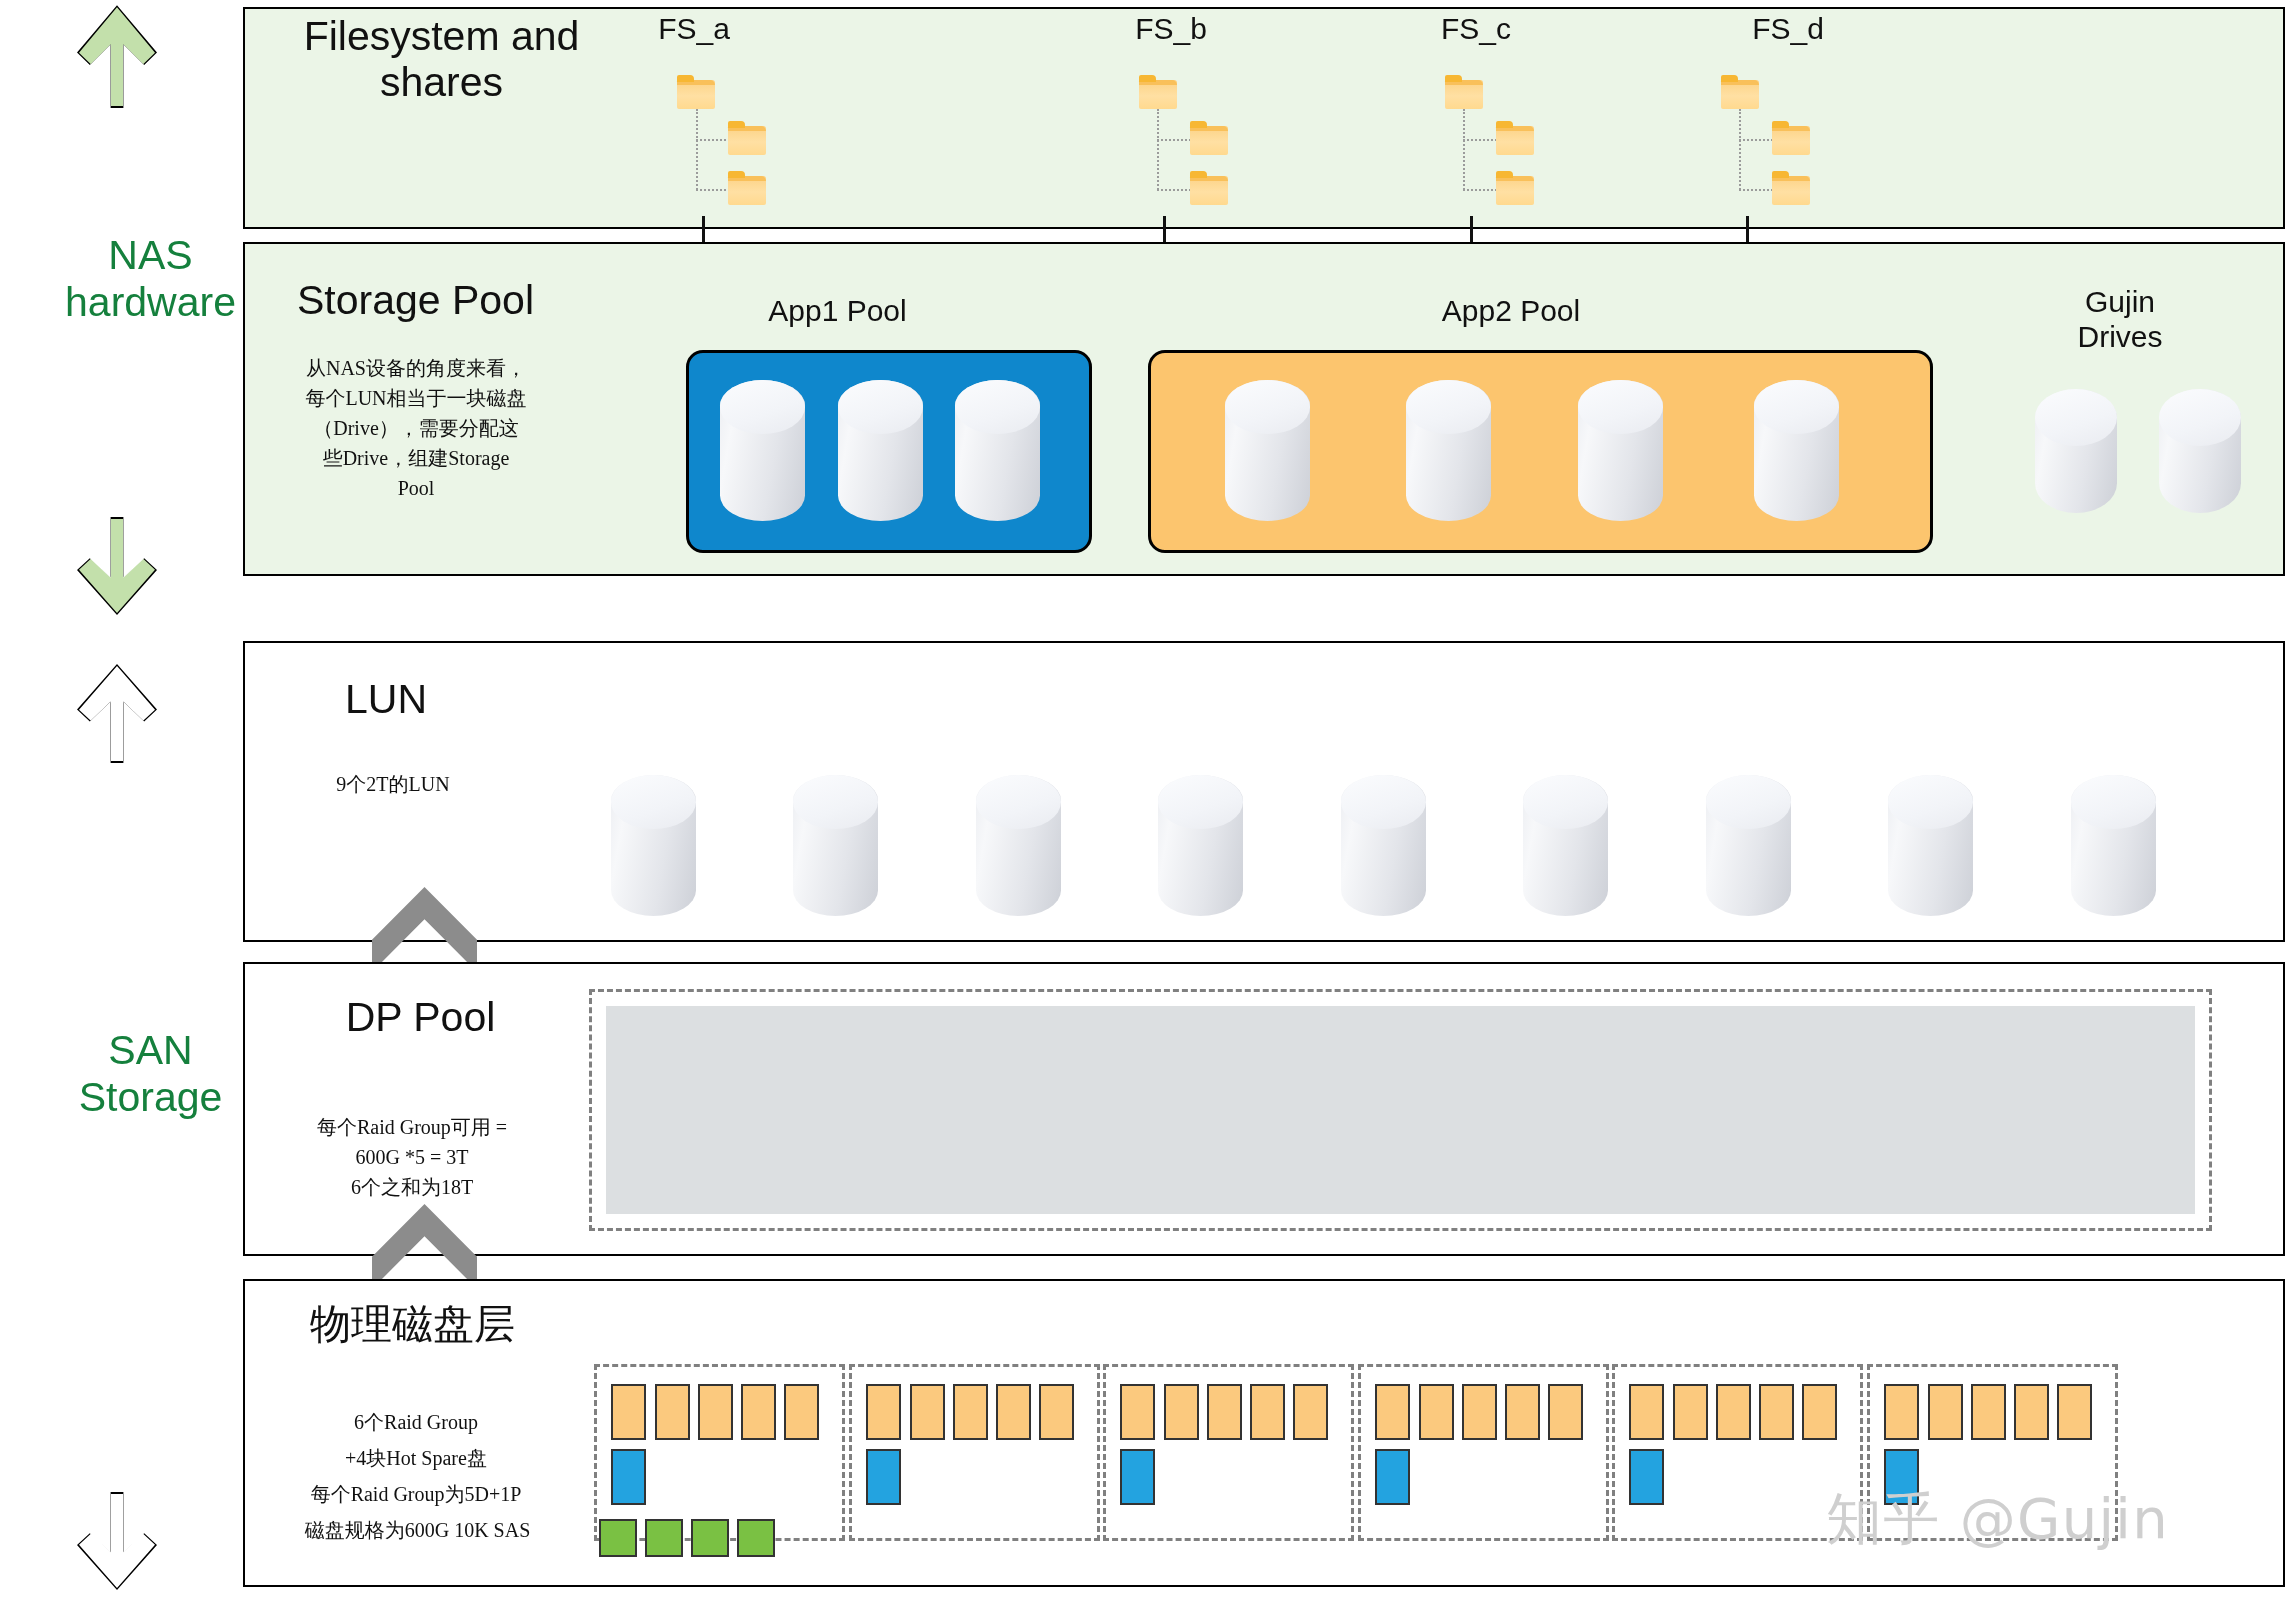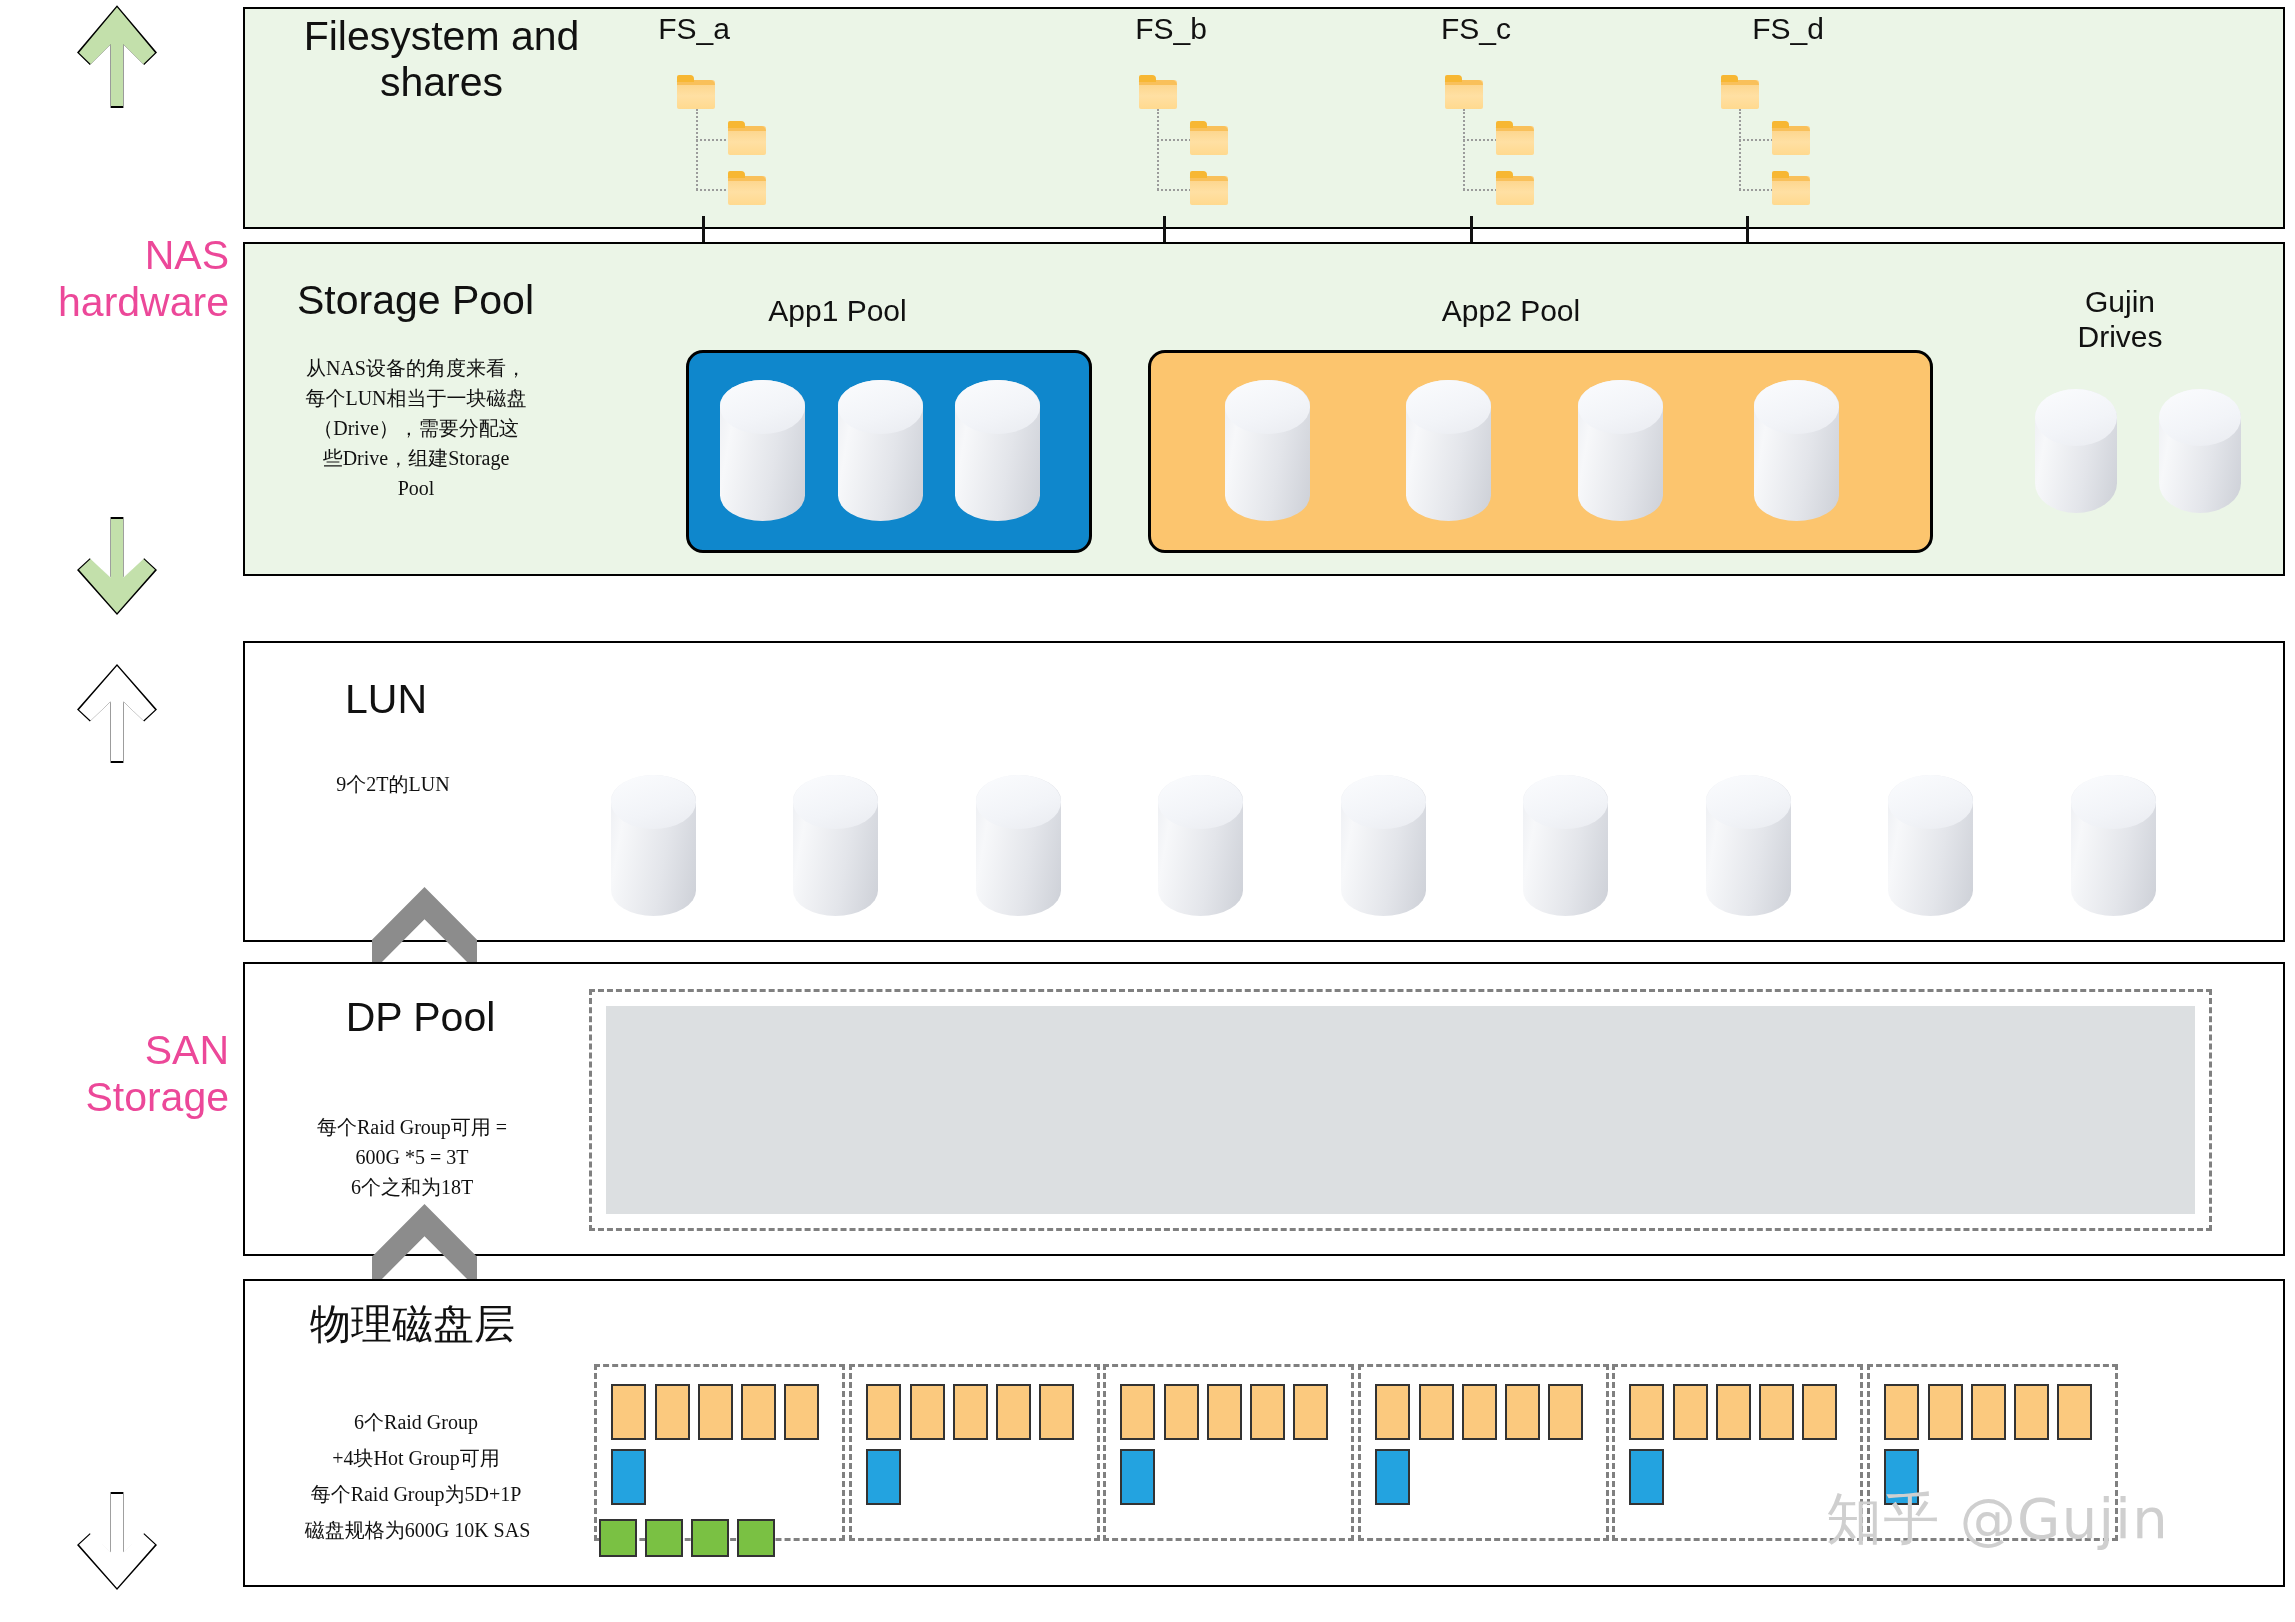--- a/index.html
+++ b/index.html
@@ -4,22 +4,22 @@
 <style>
   html,body{margin:0;padding:0;background:#ffffff;}
   body{
     width:2295px;height:1623px;position:relative;overflow:hidden;
     font-family:"Liberation Sans","DejaVu Sans",sans-serif;
     color:#111;
   }
 
   
   .rail-label{
-    position:absolute;text-align:right;line-height:1.15;
-    font-size:41px;color:#ec4899;white-space:pre-line;font-weight:400;
+    position:absolute;text-align:center;line-height:1.15;
+    font-size:41px;color:#15803d;white-space:pre-line;font-weight:400;margin-left:36px;
   }
 
   
   .arrow{
     position:absolute;
     clip-path:polygon(50% 0%, 100% 46%, 84% 58%, 58% 38%, 58% 100%, 42% 100%, 42% 38%, 16% 58%, 0% 46%);
   }
   .arrow.down{transform:rotate(180deg);}
 
   
@@ -328,21 +328,21 @@
   <div style="position:absolute;left:14.4px;top:14.4px;right:14.4px;bottom:14.4px;background:#dcdfe1;"></div>
 </div>
 
 <div style="position:absolute;left:372px;top:1204px;width:105px;height:85px;background:#8c8c8c;
             clip-path:polygon(50% 0%, 100% 62%, 100% 100%, 50% 38%, 0% 100%, 0% 62%);"></div>
 
 <div class="panel" style="left:243px;top:1279px;width:2042px;height:308px;"></div>
 
 <div class="panel-title" style="left:275px;top:1302px;width:275px;">物理磁盘层</div>
 <div class="panel-note" style="left:262px;top:1407px;width:308px;">6个Raid Group</div>
-<div class="panel-note" style="left:262px;top:1443px;width:308px;">+4块Hot Group可用</div>
+<div class="panel-note" style="left:262px;top:1443px;width:308px;">+4块Hot Spare盘</div>
 <div class="panel-note" style="left:262px;top:1479px;width:308px;">每个Raid Group为5D+1P</div>
 <div class="panel-note" style="left:257px;top:1515px;width:321px;">磁盘规格为600G 10K SAS</div>
 
 <div class="dashbox" style="left:594px;top:1364px;width:251px;height:177px;">
   <div class="disk" style="left:14.4px;top:17px;width:35px;height:56px;background:#fbc97e;"></div>
   <div class="disk" style="left:58px;top:17px;width:35px;height:56px;background:#fbc97e;"></div>
   <div class="disk" style="left:101px;top:17px;width:35px;height:56px;background:#fbc97e;"></div>
   <div class="disk" style="left:144px;top:17px;width:35px;height:56px;background:#fbc97e;"></div>
   <div class="disk" style="left:187px;top:17px;width:35px;height:56px;background:#fbc97e;"></div>
   <div class="disk" style="left:14.4px;top:82px;width:35px;height:56px;background:#23a3e0;"></div>

